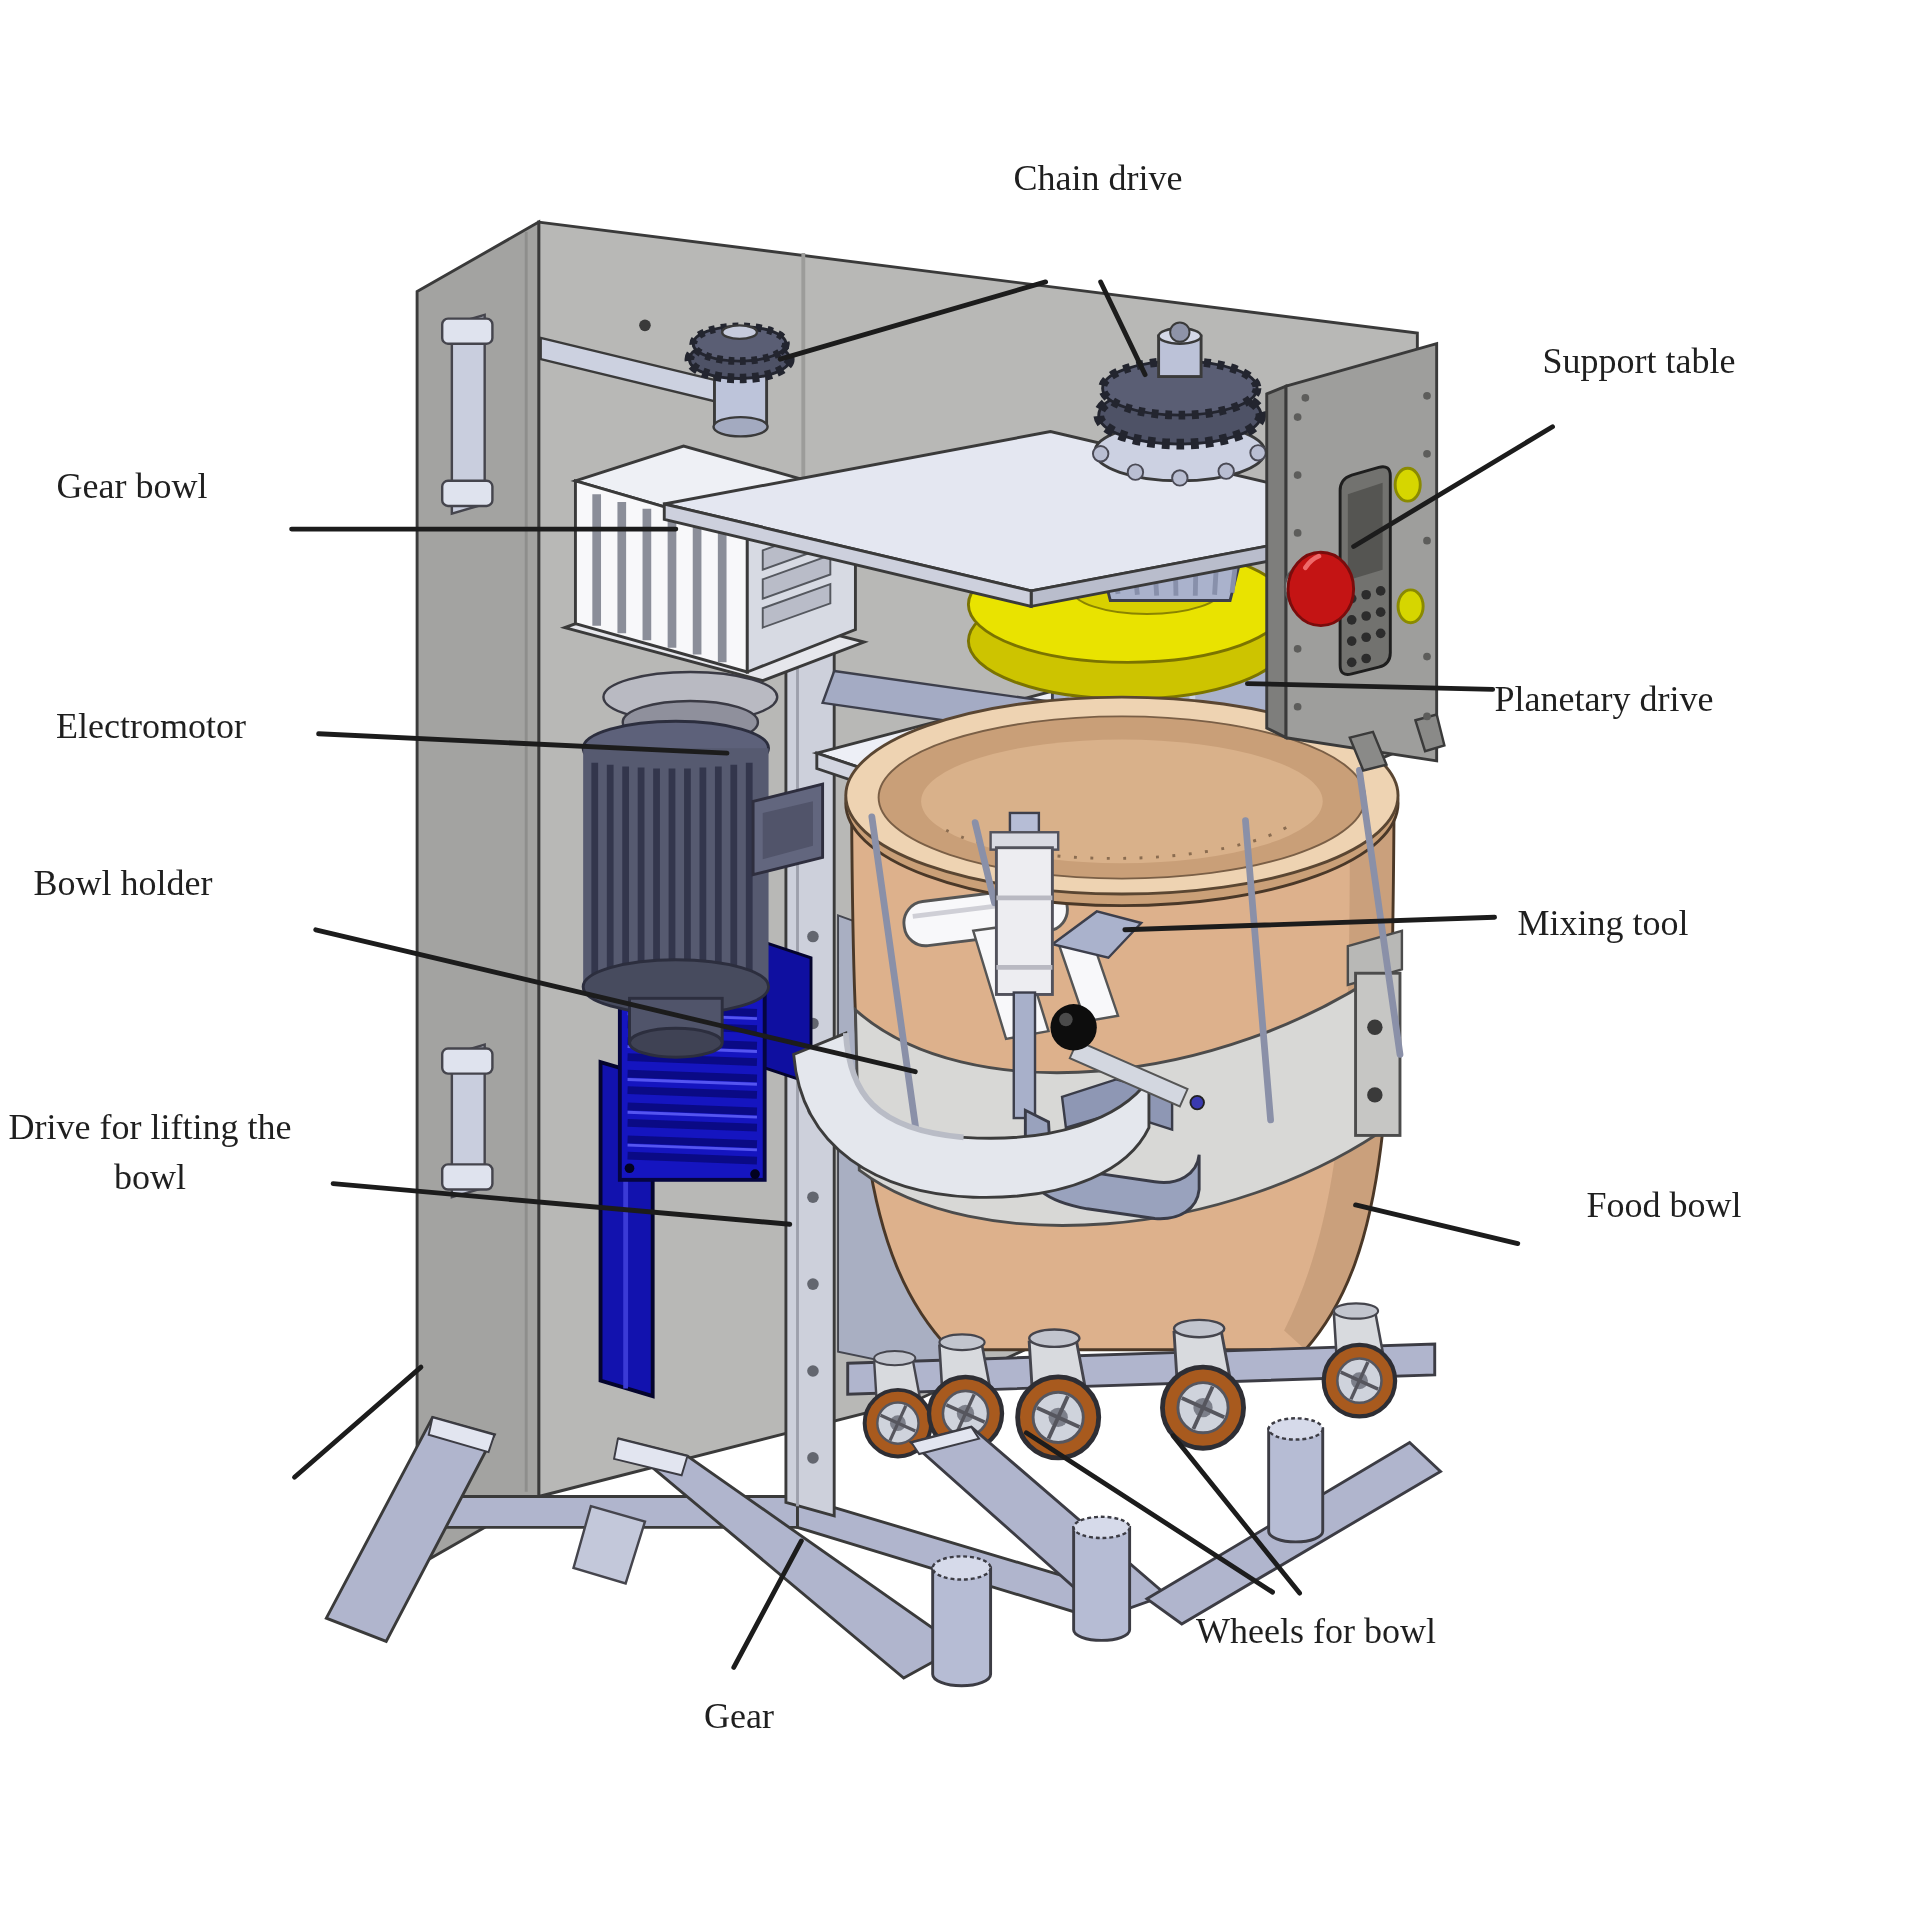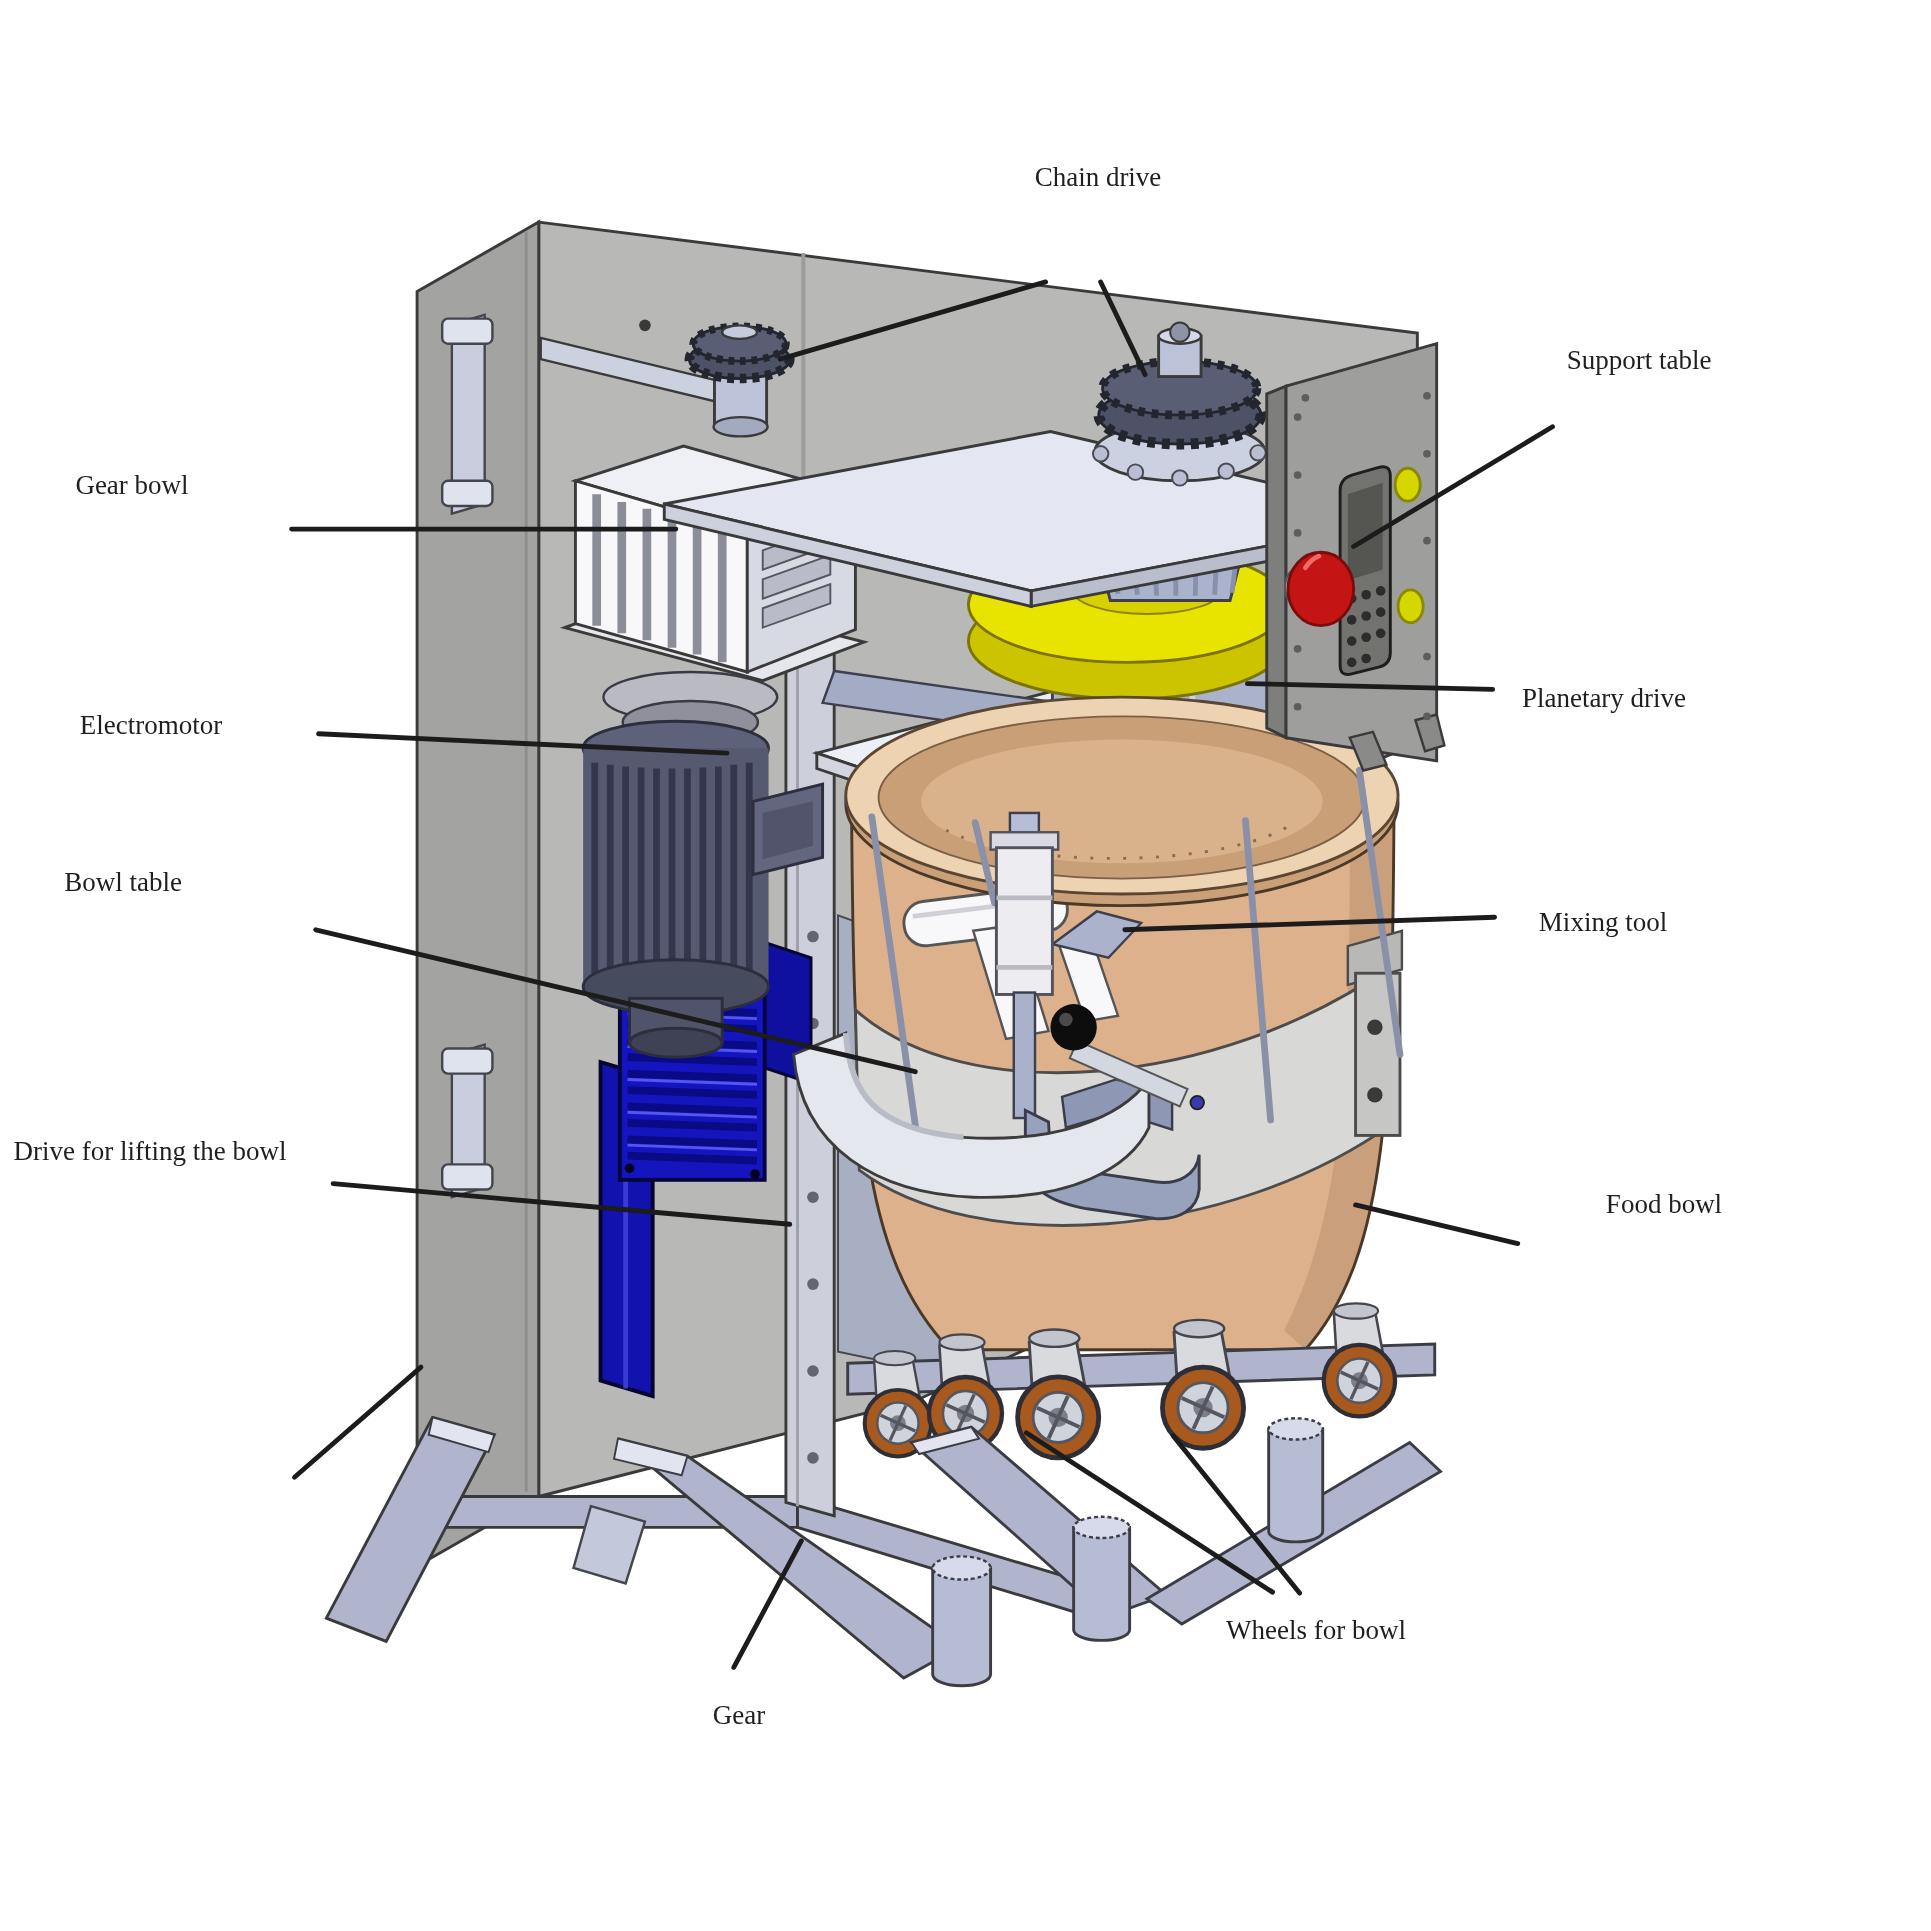--- a/index.html
+++ b/index.html
@@ -1,19 +1,19 @@
 <!DOCTYPE html>
 <html style="--leader-line: #1c1c1c; --label-text: #1f1f1f; --wall-gray: #b8b8b6; --panel-gray: #a3a3a1; --light-plate: #e4e7f1; --steel-blue: #b0b5cd; --part-blue-gray: #aab2cc; --motor-gray: #565a70; --lifting-blue: #1515c0; --planetary-yellow: #e9e300; --bowl-tan: #ddb18c; --bowl-rim-light: #eed3b2; --band-gray: #d8d8d6; --white-part: #f8f8fa; --wheel-orange: #a85a1e; --button-red: #c41414; --button-yellow: #d6d600; --box-gray: #9e9e9c;"><head>
 <meta charset="utf-8">
 <style>
   html,body{margin:0;padding:0;background:#ffffff;}
   #canvas{position:relative;width:1931px;height:1931px;background:#ffffff;overflow:hidden;
           font-family:"Liberation Serif", serif;}
   #machine{position:absolute;left:0;top:0;width:1931px;height:1931px;}
-  .lbl{position:absolute;transform:translate(-50%,-50%);font-size:27px;line-height:1.4;
+  .lbl{position:absolute;transform:translate(-50%,-50%);font-size:36px;line-height:1.4;
        color:var(--label-text,#1f1f1f);text-align:center;white-space:nowrap;}
   .lbl.wrap{white-space:normal;}
   .lbl[data-name="label-drive-for-lifting-the-bowl"]{width:319px;}
   .lbl[data-name="label-support-construction"]{width:241px;}
   svg line.leader{stroke:var(--leader-line,#1c1c1c);stroke-width:5;stroke-linecap:round;}
   svg .outline{stroke:#3a3a3a;stroke-width:3;}
 </style>
 </head>
 <body>
 
@@ -361,21 +361,21 @@
     <line class="leader" data-name="leader-food-bowl" x1="1572" y1="1288" x2="1404" y2="1248"></line>
     <line class="leader" data-name="leader-mixing-tool" x1="1548" y1="950" x2="1165" y2="963"></line>
     <line class="leader" data-name="leader-planetary-drive" x1="1292" y1="708" x2="1546" y2="714"></line>
   </g>
 </svg>
 
   <div class="lbl" data-name="label-chain-drive" style="left:1098px;top:178px;">Chain drive</div>
   <div class="lbl" data-name="label-command-table" style="left:1639px;top:361px;">Support table</div>
   <div class="lbl" data-name="label-gear-drive" style="left:132px;top:486px;">Gear bowl</div>
   <div class="lbl" data-name="label-electromotor" style="left:151px;top:726px;">Electromotor</div>
-  <div class="lbl" data-name="label-bowl-holder" style="left:123px;top:883px;">Bowl table</div>
+  <div class="lbl" data-name="label-bowl-holder" style="left:123px;top:883px;">Bowl holder</div>
   <div class="lbl wrap" data-name="label-drive-for-lifting-the-bowl" style="left:150px;top:1152px;">Drive for lifting the bowl</div>
   <div class="lbl" data-name="label-stand" style="left:739px;top:1716px;">Gear</div>
   <div class="lbl" data-name="label-wheels-for-bowl" style="left:1316px;top:1631px;">Wheels for bowl</div>
   <div class="lbl" data-name="label-food-bowl" style="left:1664px;top:1205px;">Food bowl</div>
   <div class="lbl" data-name="label-mixing-tool" style="left:1603px;top:895px;margin-top:28px;">Mixing tool</div>
   <div class="lbl" data-name="label-planetary-drive" style="left:1604px;top:699px;">Planetary drive</div>
 </div>
 
 
 </body></html>

